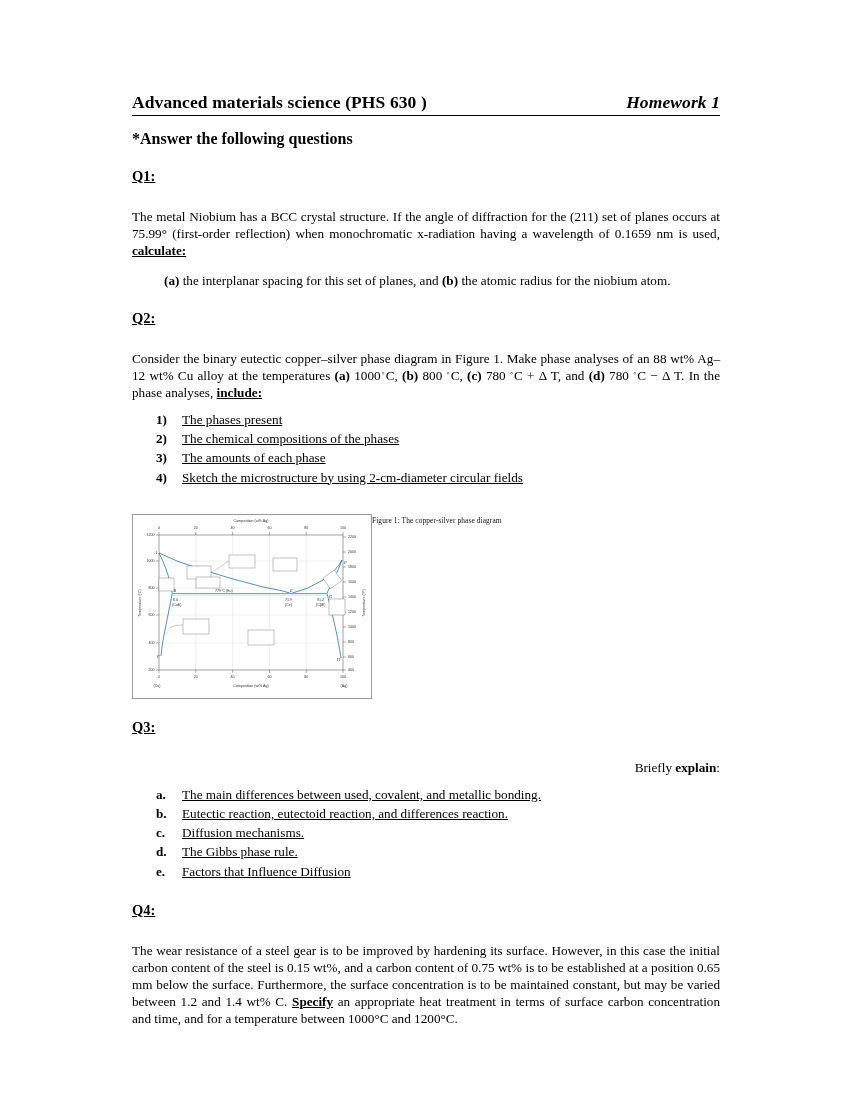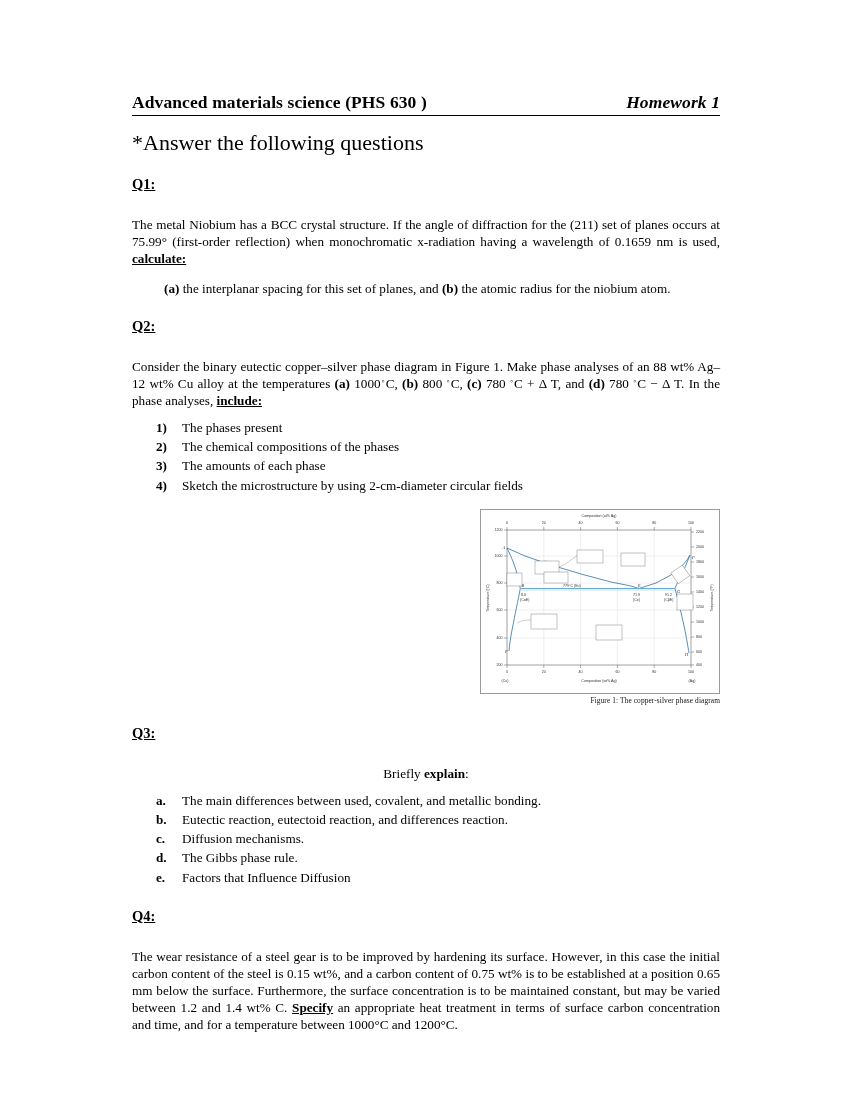--- a/index.html
+++ b/index.html
@@ -37,42 +37,42 @@
     border-bottom: 1.6px solid #000;
     padding-bottom: 2px;
     font-weight: bold;
     font-size: 17.5px;
     letter-spacing: 0.1px;
   }
   .doc-header .title-left { white-space: pre; }
   .doc-header .title-right { white-space: pre; font-style: italic; }
 
   .subtitle {
-    font-weight: normal;
-    font-size: 22px;
+    font-weight: bold;
+    font-size: 16px;
     margin-top: 14px;
   }
 
   
   .qlabel {
     font-weight: bold;
     font-size: 14.5px;
     text-decoration: underline;
     margin-top: 20px;
     display: inline-block;
   }
   .q-first { }
 
   .qbody {
     font-size: 13.2px;
     line-height: 1.30;
     text-align: justify;
     margin-top: 23px;
   }
-  .qbody.nojust { text-align: center; }
+  .qbody.nojust { text-align: right; }
 
   b, .b { font-weight: bold; }
   .bu { font-weight: bold; text-decoration: underline; }
 
   .deg {
     font-size: 9px;
     vertical-align: 0.45em;
     line-height: 0;
   }
 
@@ -86,35 +86,35 @@
     display: flex;
     margin-bottom: 2px;
   }
   .sub-row .marker {
     font-weight: bold;
     width: 26px;
     flex: 0 0 26px;
     padding-left: 24px;
     box-sizing: content-box;
   }
-  .sub-row .txt { flex: 1 1 auto; }
+  .sub-row .txt { flex: 1 1 auto; text-decoration: underline; }
 
   .abline {
     margin-top: 13px;
     margin-left: 32px;
     font-size: 13.2px;
     line-height: 1.30;
   }
 
   
   .figure-wrap {
-    margin-top: 15px;
+    margin-top: 28px;
     display: flex;
-    flex-direction: column;
-    align-items: flex-end;
+    flex-direction: row;
+    align-items: flex-start;
   }
   .figure-box {
     width: 240px;
     height: 185px;
     border: 1px solid #9a9a9a;
     background: #ffffff;
     position: relative;
     box-sizing: border-box;
   }
   .figure-caption {

